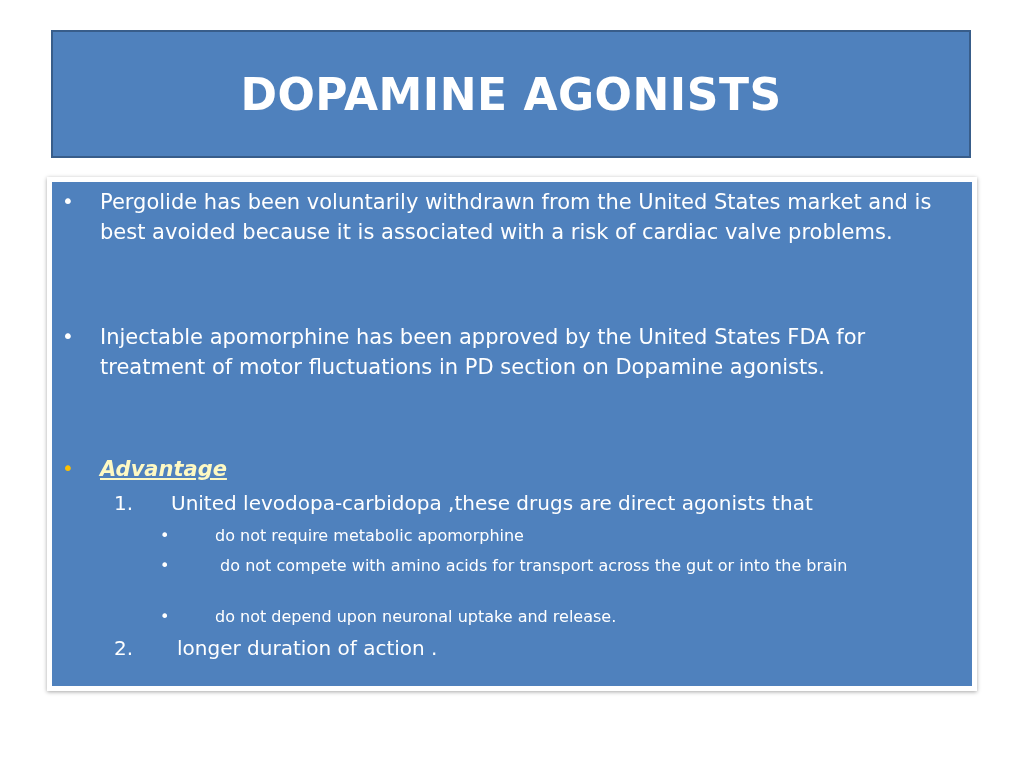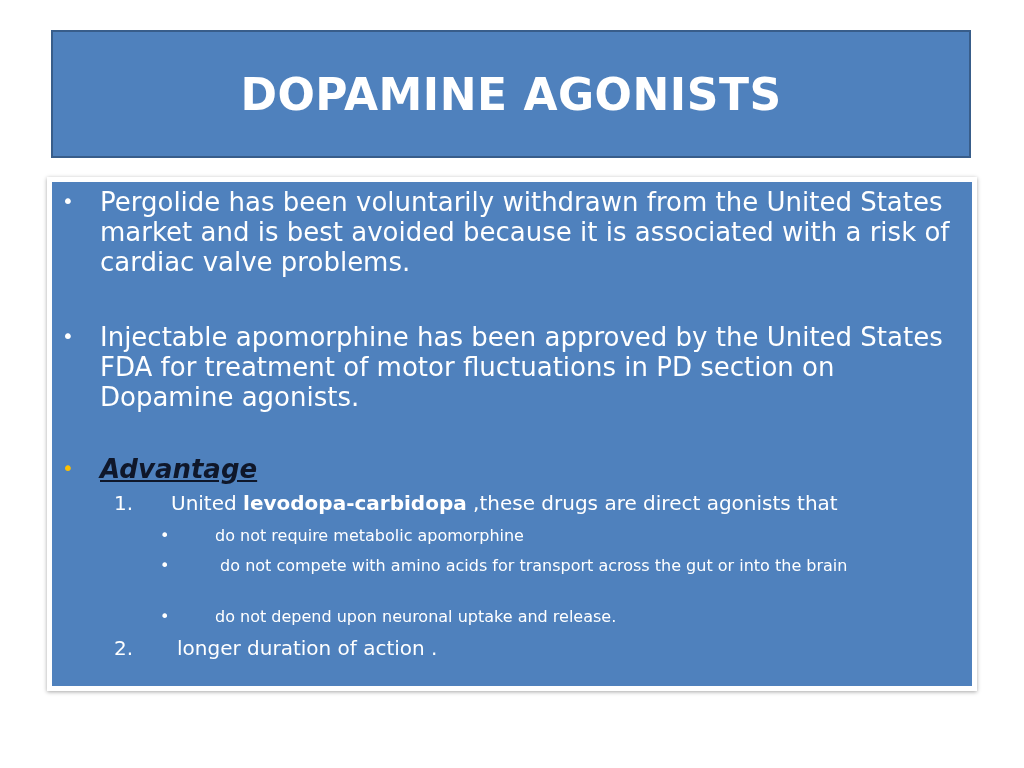--- a/index.html
+++ b/index.html
@@ -8,25 +8,25 @@
   .title-box { position:absolute; left:51px; top:30px; width:920px; height:128px;
                background:#4f81bd; border:2px solid #385d8a; box-sizing:border-box;
                display:flex; align-items:center; justify-content:center; }
   .title-box h1 { margin:0; color:#fff; font-size:44px; font-weight:bold; letter-spacing:0.5px; }
   .content-frame { position:absolute; left:47px; top:177px; width:930px; height:514px;
                    background:#fff; box-shadow:0 1px 4px rgba(0,0,0,0.35); }
   .content-box { position:absolute; left:5px; top:5px; right:5px; bottom:5px; background:#4f81bd;
                  color:#fff; }
   .item { position:absolute; left:0; right:0; }
   .bullet { position:absolute; font-size:20px; }
-  .text { position:absolute; font-size:26px; line-height:30px; }
-  .adv { color:#0f172a; font-style:italic; font-weight:bold; text-decoration:underline; }
+  .text { position:absolute; font-size:21px; line-height:30px; }
+  .adv { color:#fef9c3; font-style:italic; font-weight:bold; text-decoration:underline; }
   .sub { font-size:20px; }
   .subsub { font-size:16px; line-height:19px; }
-  b { font-weight:bold; }
+  b { font-weight:normal; }
 </style>
 </head>
 <body>
 
 <div class="title-box">
   <h1>DOPAMINE AGONISTS</h1>
 </div>
 
 <div class="content-frame">
   <div class="content-box">

